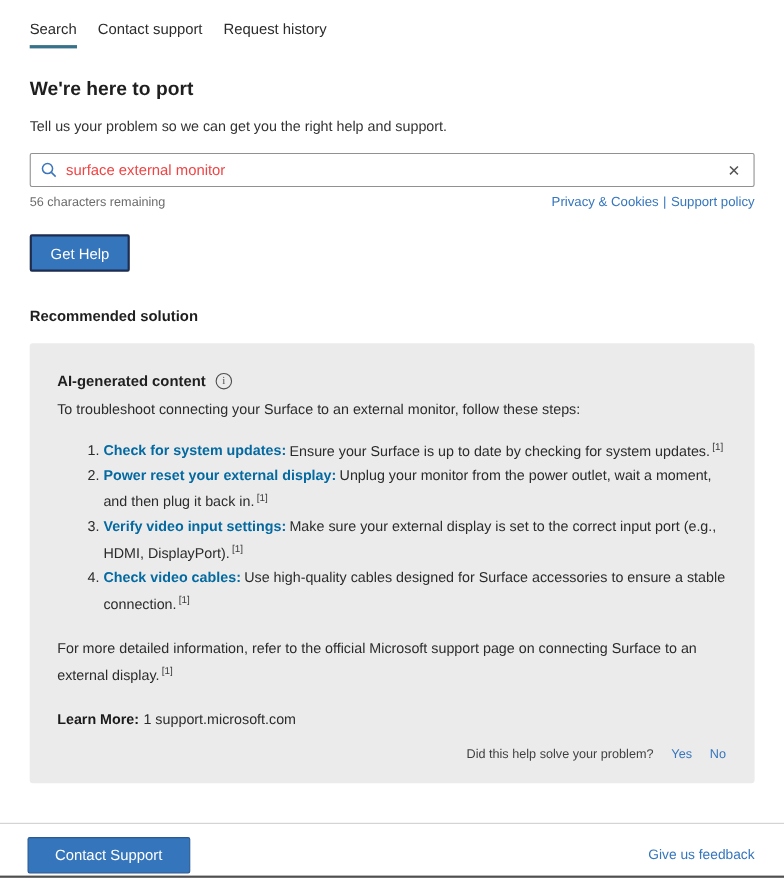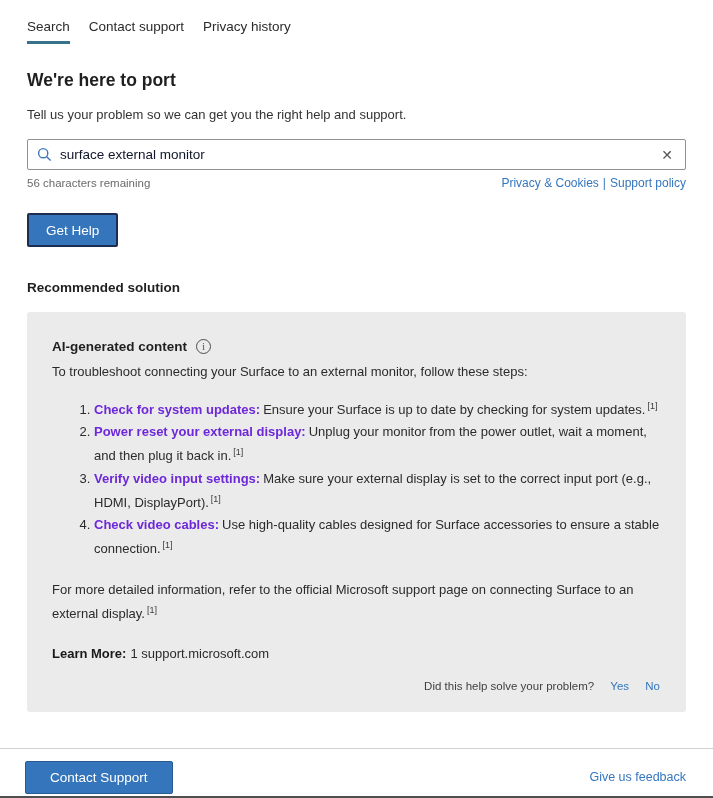--- a/index.html
+++ b/index.html
@@ -27,21 +27,21 @@
   .search-box {
     margin-top: 17px; height: 31px;
     border: 1px solid #919191; border-radius: 2px;
     display: flex; align-items: center;
     padding: 0 10px 0 9px; background: #fff;
   }
   .search-icon { display: inline-flex; margin-right: 8px; }
   .search-input {
     flex: 1; border: none; outline: none;
     font-family: "Liberation Sans", sans-serif;
-    font-size: 13.5px; color: #0f172a; background: transparent;
+    font-size: 13.5px; color: #ef4444; background: transparent;
   }
   .clear-icon { color: #555; font-size: 14px; cursor: pointer; line-height: 1; padding: 2px; }
 
   .search-meta { display: flex; justify-content: space-between; margin-top: 6px; align-items: baseline; }
   .chars-remaining { font-size: 11.5px; color: #6b6b6b; }
   .policy-links { font-size: 12px; }
   .policy-links a, .link { color: #3576bd; text-decoration: none; cursor: pointer; }
   .policy-sep { color: #3576bd; margin: 0 4px; }
 
   
@@ -65,21 +65,21 @@
   .card-title { font-size: 13.5px; font-weight: bold; color: #1f1f1f; }
   .info-icon {
     width: 15px; height: 15px; border: 1px solid #4d4d4d; border-radius: 50%;
     display: inline-flex; align-items: center; justify-content: center;
     font-size: 10px; color: #4d4d4d; cursor: pointer;
     font-family: "Liberation Serif", serif;
   }
   .card-intro { font-size: 13px; color: #2b2b2b; margin-top: 8px; line-height: 20px; }
   .steps-list { margin: 14px 0 0 42px; max-width: 575px; }
   .steps-list li { font-size: 13px; line-height: 20px; color: #2b2b2b; margin-bottom: 2px; }
-  .steps-list li strong { margin-right: 3px; color: #6d28d9; }
+  .steps-list li strong { margin-right: 3px; color: #0369a1; }
   sup.cite { font-size: 9px; color: #3a3a3a; margin-left: 2px; }
   .card-outro { font-size: 13px; line-height: 20px; color: #2b2b2b; margin-top: 21px; max-width: 612px; }
   .learn-more { font-size: 13px; margin-top: 21px; color: #2b2b2b; }
   .learn-more strong { margin-right: 4px; color: #1a1a1a; }
   .helpful-row { margin-top: 19px; text-align: right; font-size: 11.5px; color: #3f3f3f; }
   .helpful-row .link { margin-left: 13px; font-size: 11.5px; }
 
   
   .footer-divider { border: none; border-top: 1px solid #d0d0d0; margin-top: 36px; }
   .footer { display: flex; justify-content: space-between; align-items: center; padding: 12px 27px 0 25px; }
@@ -92,21 +92,21 @@
   }
   .feedback-link { font-size: 12.5px; }
 </style>
 </head>
 <body>
 
 <div class="content">
   <nav class="tabs">
     <div class="tab active">Search</div>
     <div class="tab">Contact support</div>
-    <div class="tab">Privacy history</div>
+    <div class="tab">Request history</div>
   </nav>
 
   <h1 class="page-title">We're here to port</h1>
   <p class="page-subtitle">Tell us your problem so we can get you the right help and support.</p>
 
   <div class="search-box">
     <span class="search-icon">
       <svg width="15" height="15" viewBox="0 0 15 15">
         <circle cx="6.2" cy="6.2" r="4.6" fill="none" stroke="#3b76bb" stroke-width="1.4"></circle>
         <line x1="9.7" y1="9.7" x2="13.6" y2="13.6" stroke="#3b76bb" stroke-width="1.4"></line>

